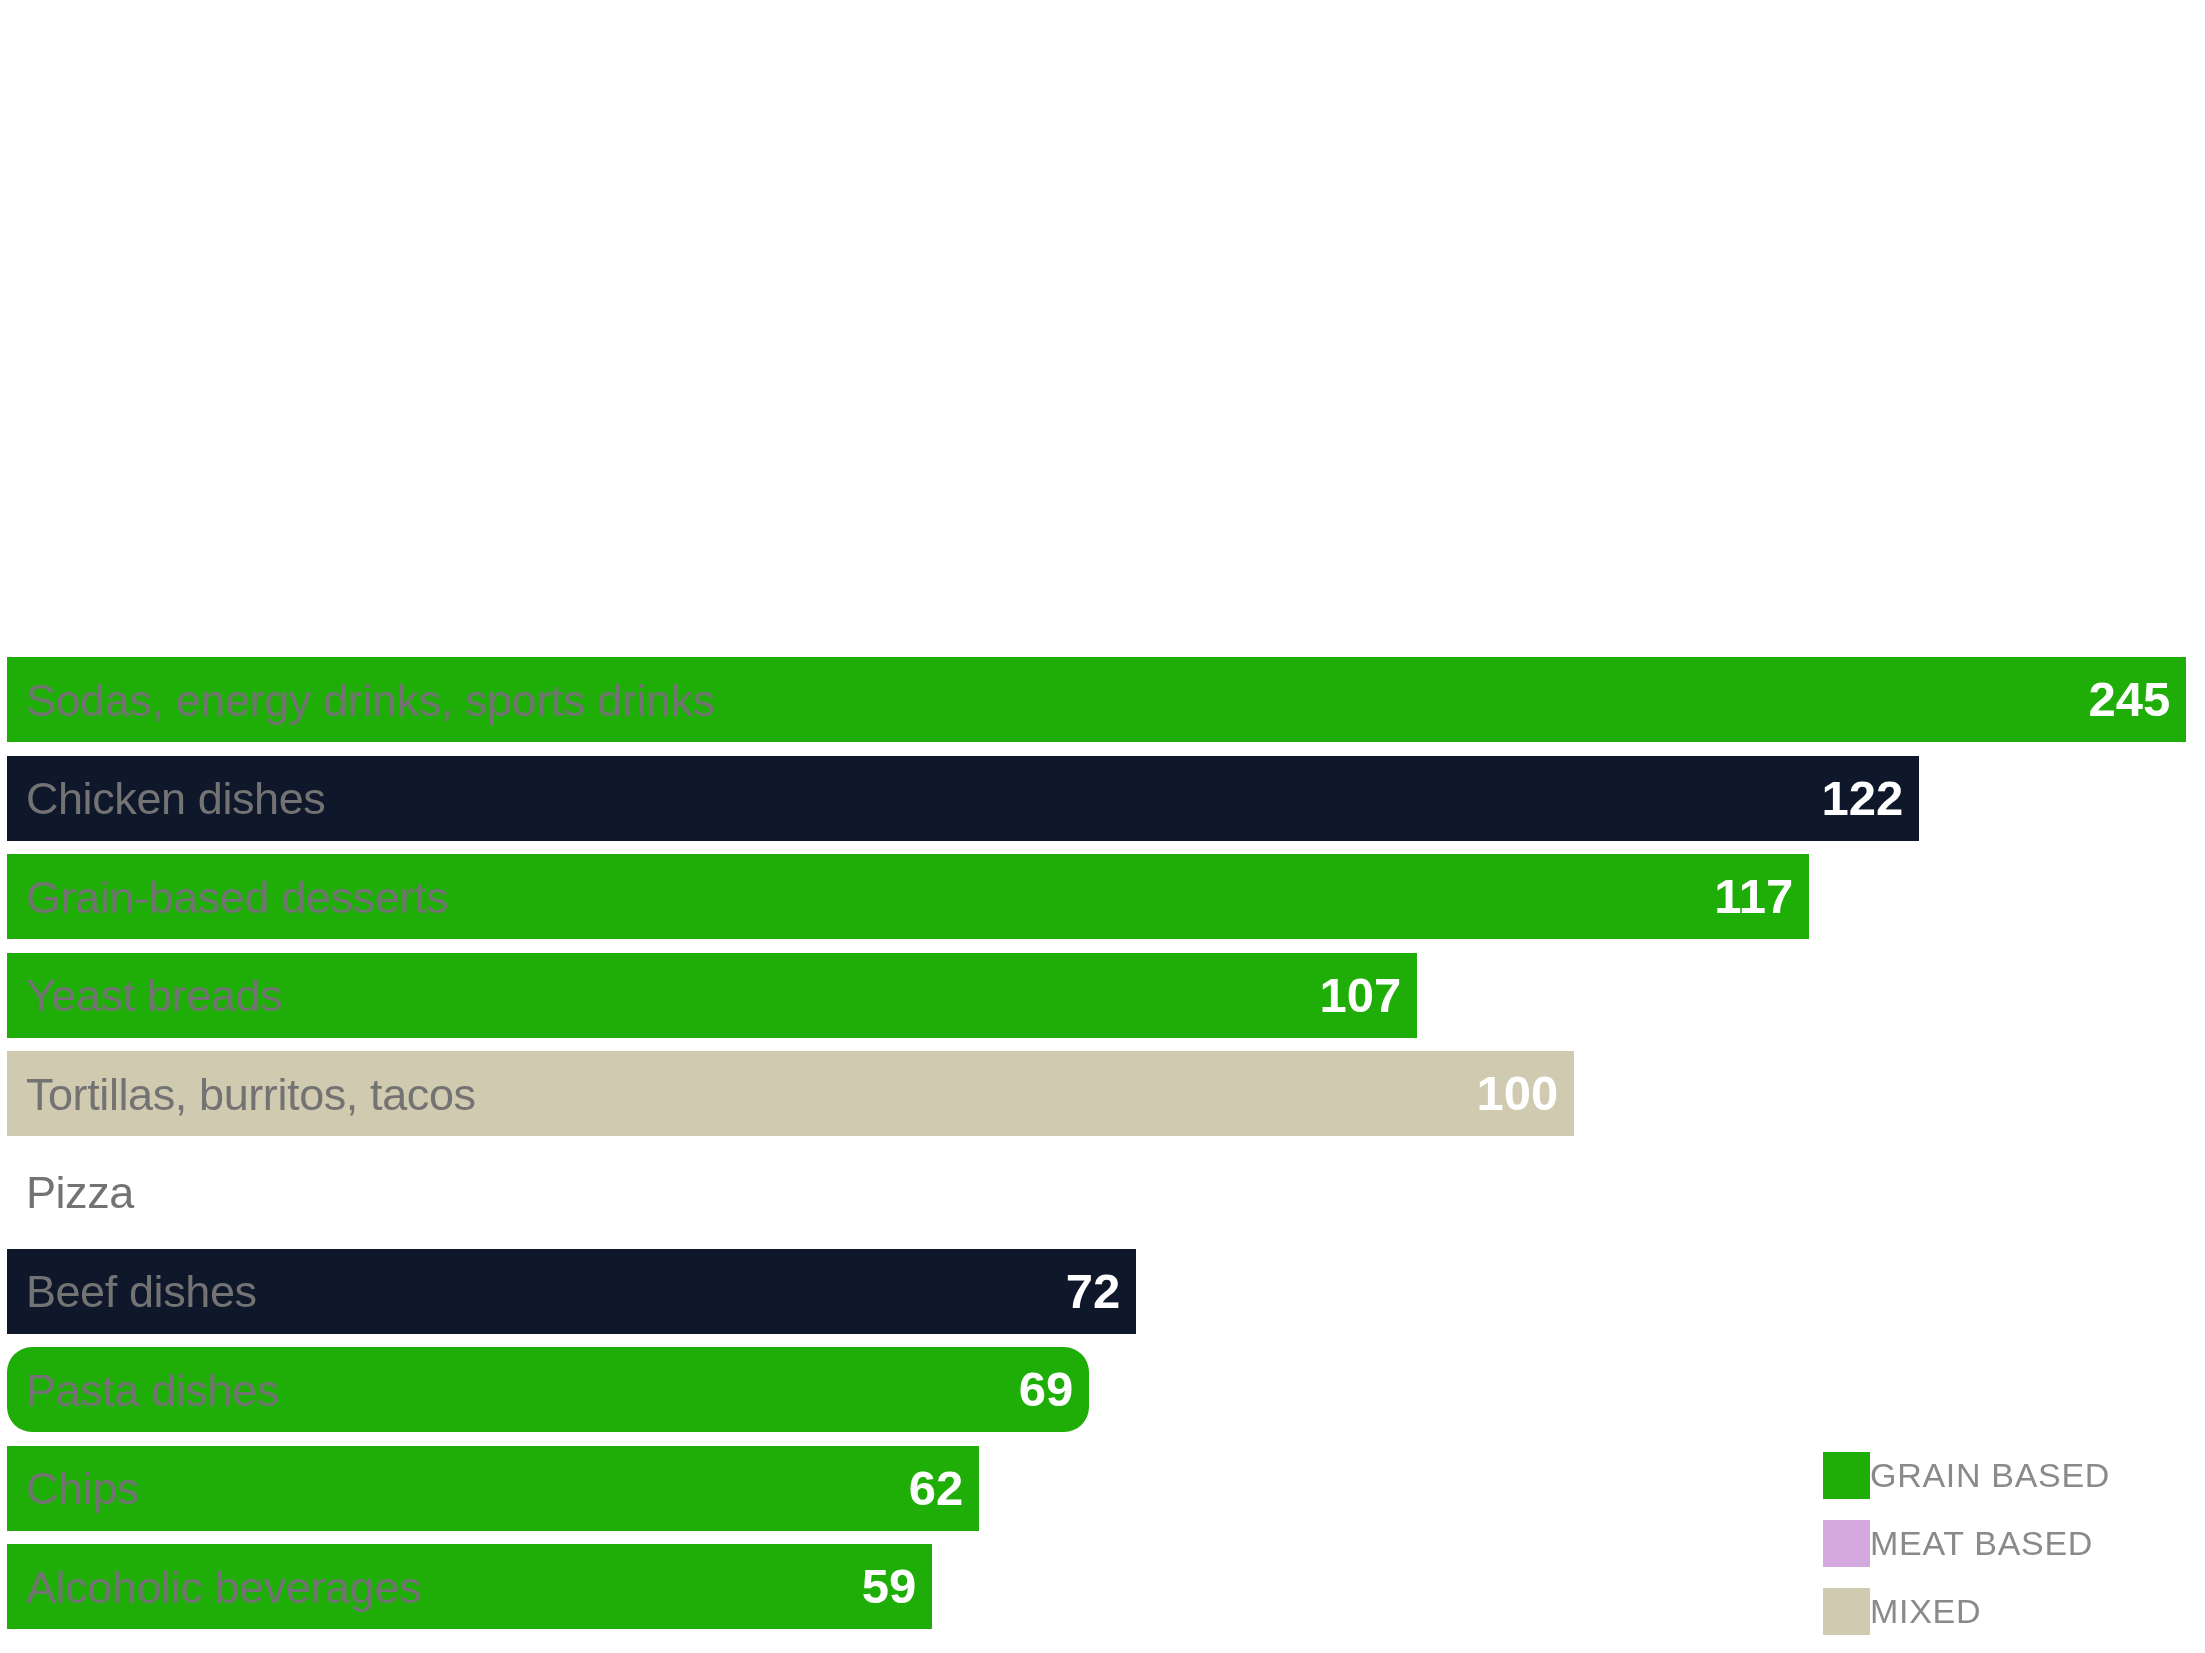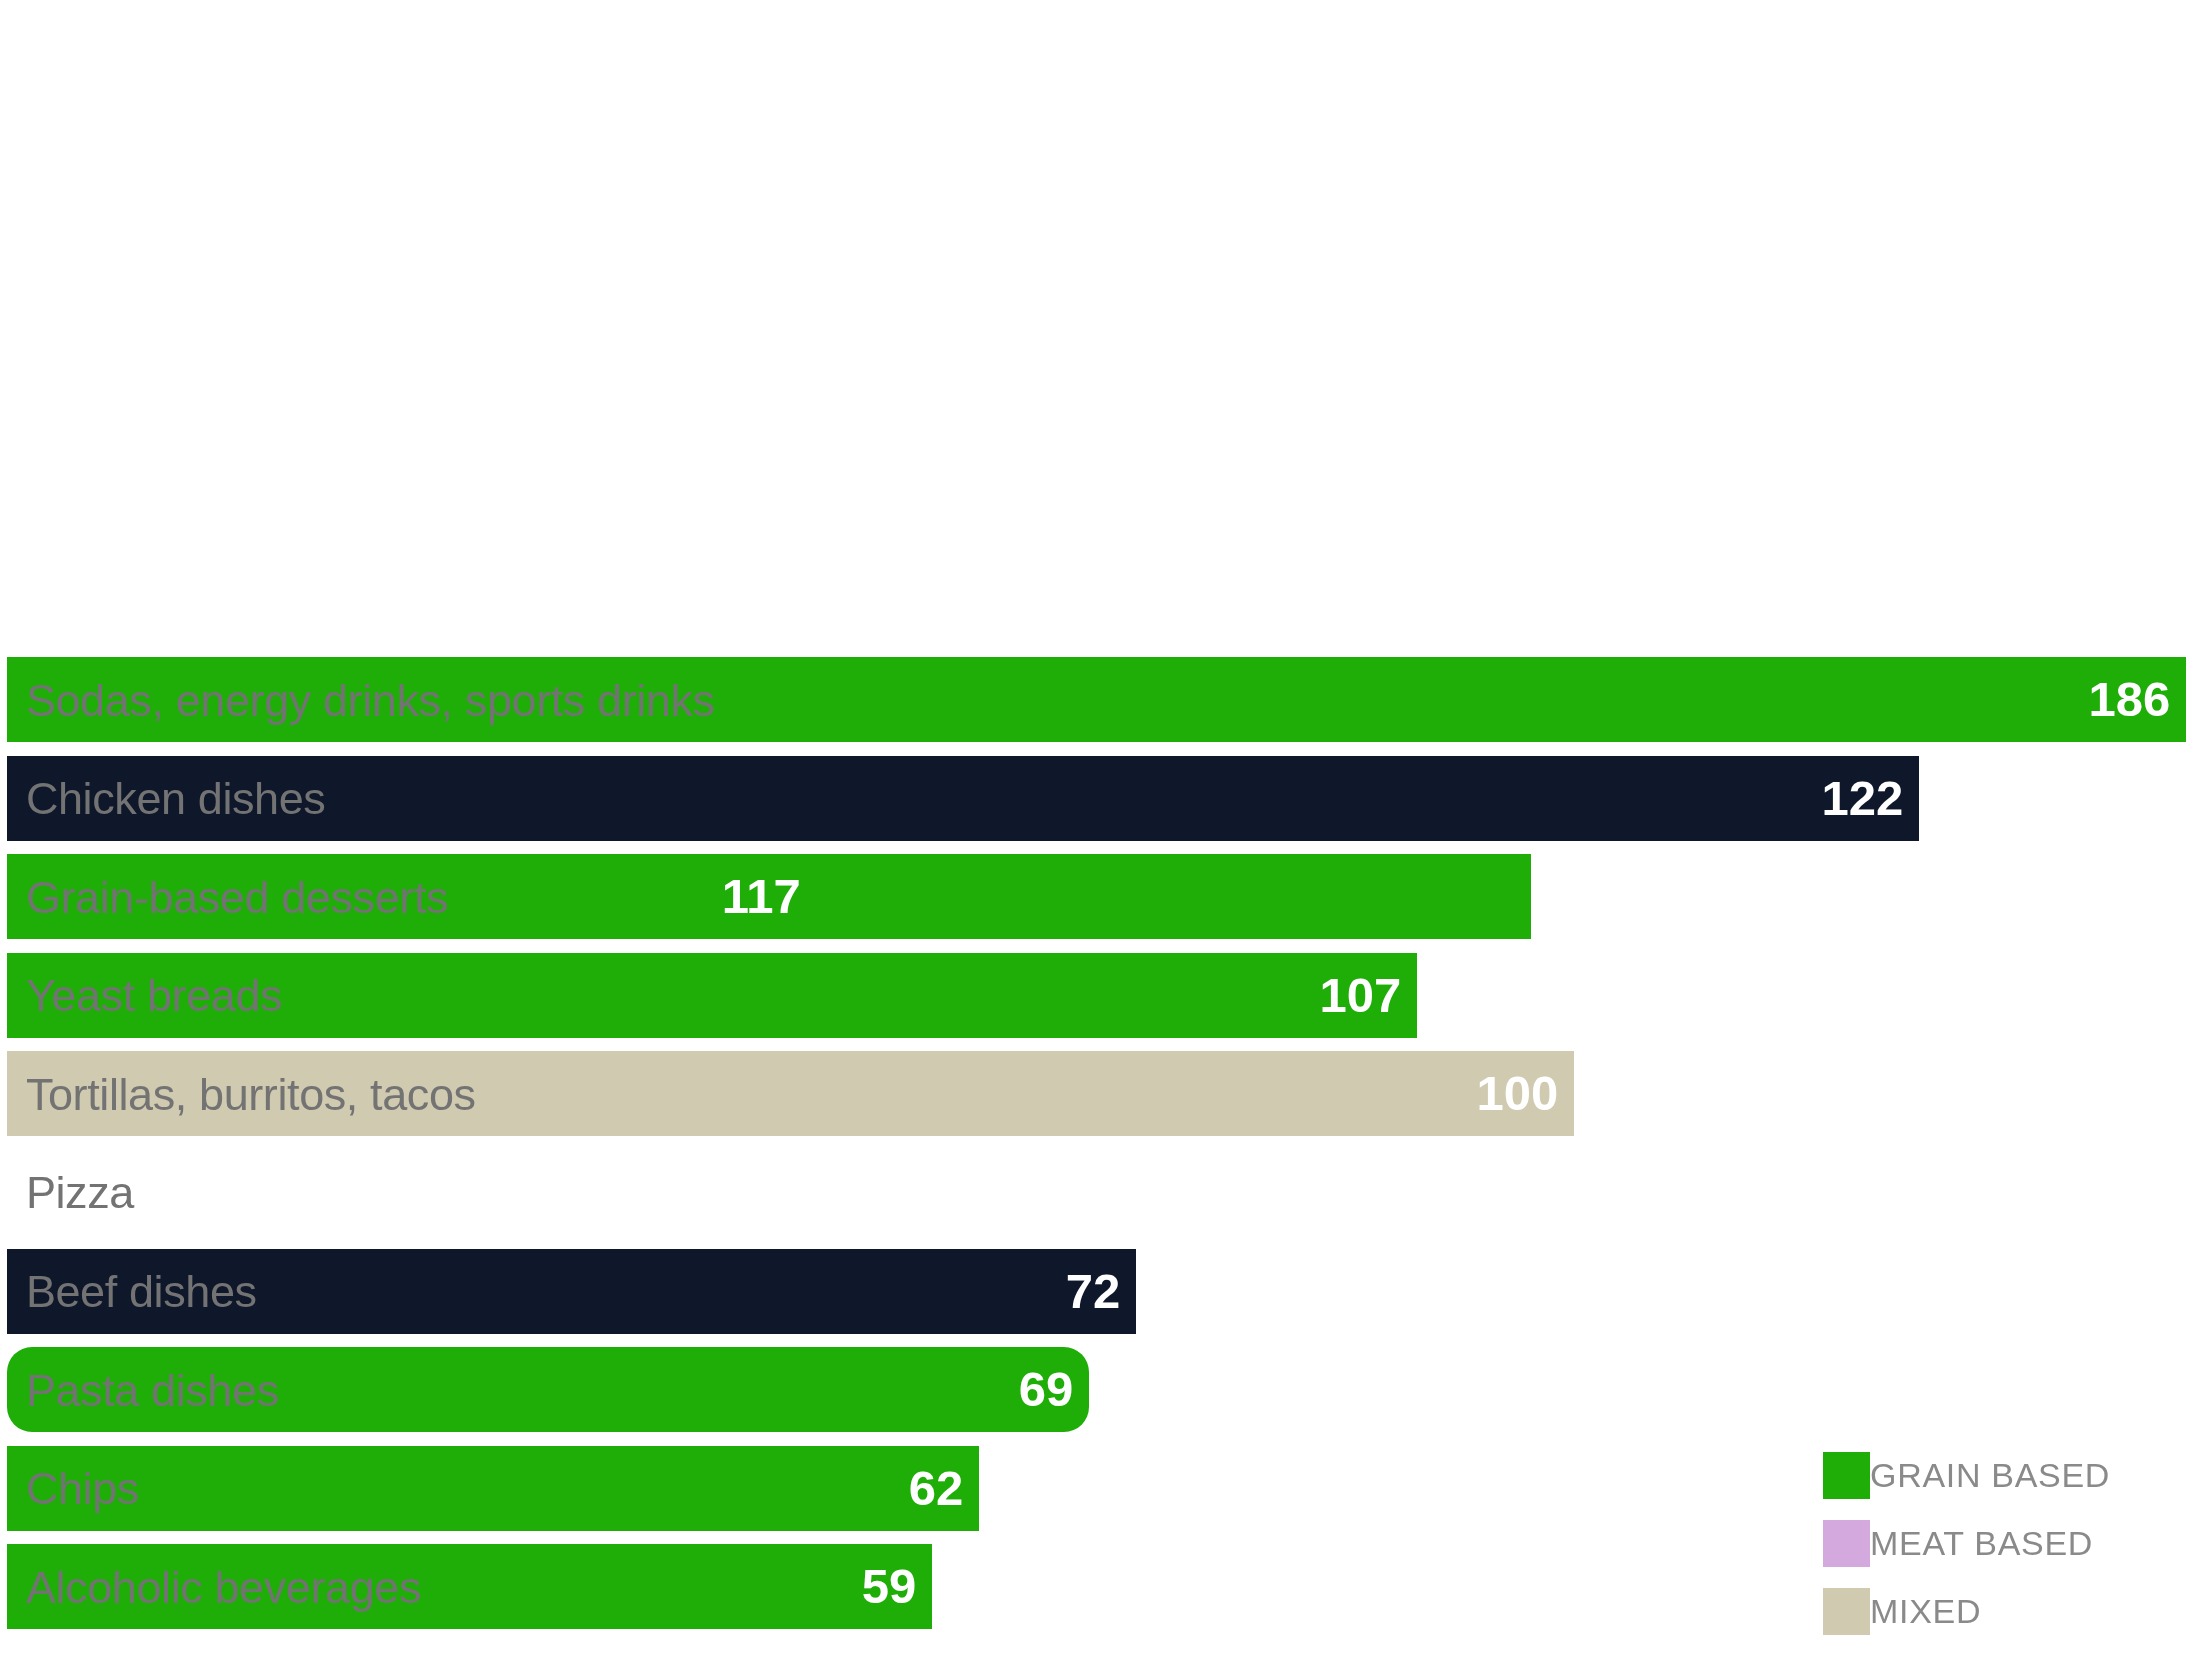--- a/index.html
+++ b/index.html
@@ -105,32 +105,32 @@
   }
 </style>
 </head>
 <body>
 
 <div id="chart-root">
 
   <div id="bars">
       <div class="bar-row">
         <div class="bar grain" style="width: 2179px;">
-          <span class="bar-value">186</span>
+          <span class="bar-value">245</span>
         </div>
         <div class="bar-label">Sodas, energy drinks, sports drinks</div>
       </div>
       <div class="bar-row">
         <div class="bar meat" style="width: 1912px;">
           <span class="bar-value">122</span>
         </div>
         <div class="bar-label">Chicken dishes</div>
       </div>
       <div class="bar-row">
-        <div class="bar grain" style="width: 1524px; justify-content: center;">
+        <div class="bar grain" style="width: 1802px;">
           <span class="bar-value">117</span>
         </div>
         <div class="bar-label">Grain-based desserts</div>
       </div>
       <div class="bar-row">
         <div class="bar grain" style="width: 1410px;">
           <span class="bar-value">107</span>
         </div>
         <div class="bar-label">Yeast breads</div>
       </div>

